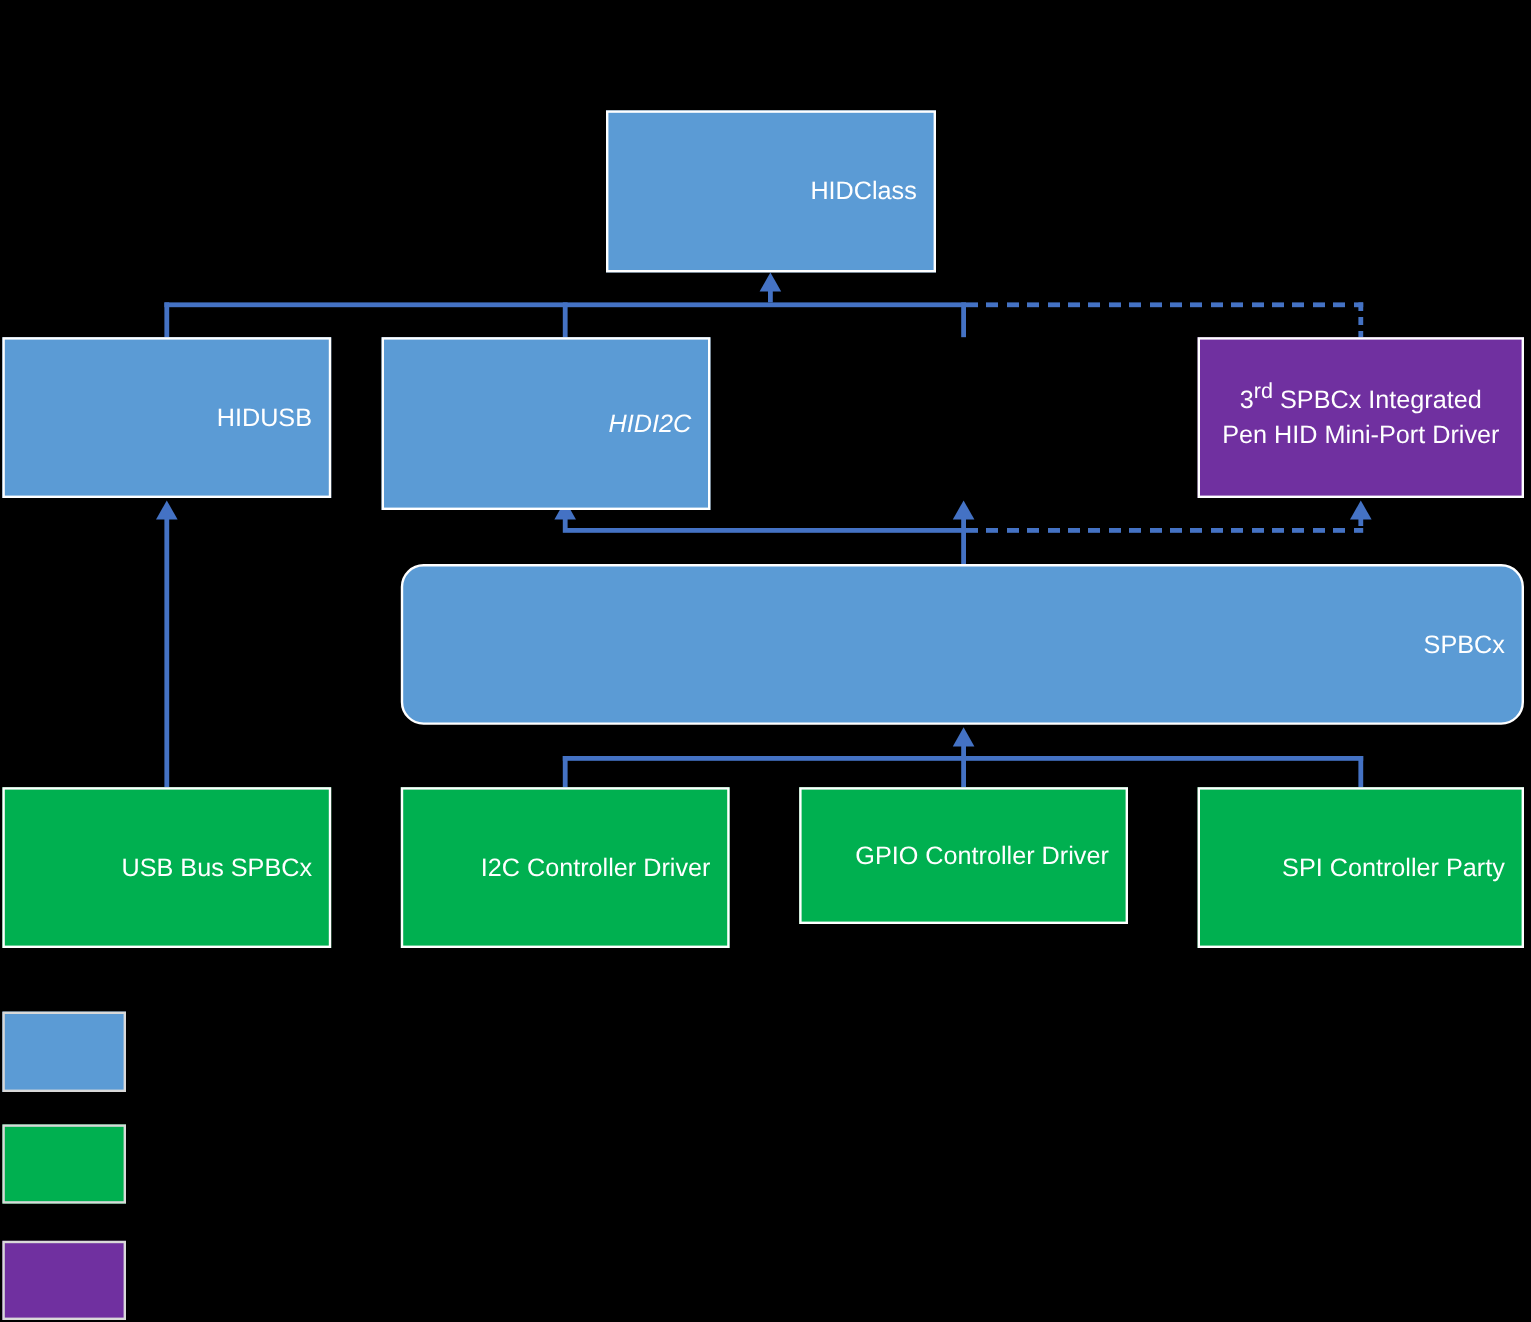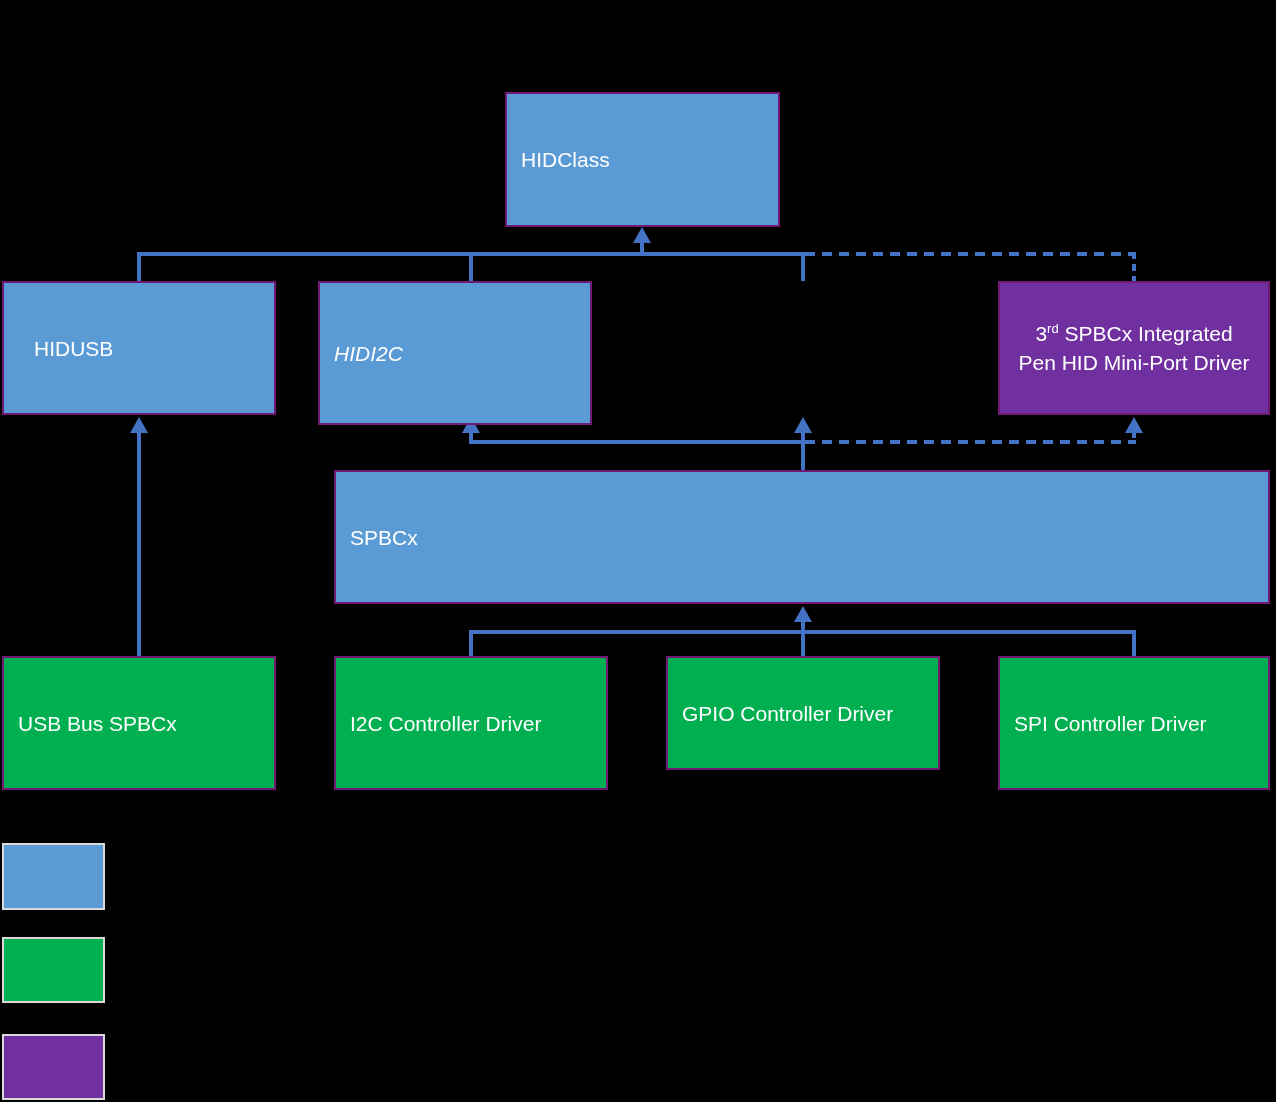--- a/index.html
+++ b/index.html
@@ -7,34 +7,34 @@
   .canvas {
     position: relative;
     width: 1276px;
     height: 1102px;
     background: #000000;
     overflow: hidden;
   }
   .node {
     position: absolute;
     box-sizing: border-box;
-    border: 2px solid #701a75;
+    border: 2px solid #ffffff;
     display: flex;
     align-items: center;
-    justify-content: flex-start;
+    justify-content: flex-end;
     text-align: center;
     color: #FFFFFF;
     font-size: 21px;
     line-height: 29px;
   }
   .node .label { padding: 0 14px; }
   .node-blue   { background: #5B9BD5; }
   .node-green  { background: #00B050; }
   .node-purple { background: #7030A0; }
-  sup { font-size: 13px; line-height: 0; }
+  sup { font-size: 18px; line-height: 0; }
 
   .h-line { position: absolute; height: 4px; background: #4472C4; }
   .v-line { position: absolute; width: 4px;  background: #4472C4; }
   .h-dash {
     position: absolute; height: 4px;
     background: repeating-linear-gradient(90deg, #4472C4 0 10px, transparent 10px 17px);
   }
   .v-dash {
     position: absolute; width: 4px;
     background: repeating-linear-gradient(180deg, #4472C4 0 7px, transparent 7px 12px);
@@ -94,37 +94,37 @@
 
   <div class="node node-blue" style="left:318px; top:281px; width:274px; height:144px;font-style:italic;">
     <div class="label">HIDI2C</div>
   </div>
 
 
   <div class="node node-purple" style="left:998px; top:281px; width:272px; height:134px;">
     <div class="label"><span>3</span><sup>rd</sup><span> SPBCx Integrated Pen HID Mini-Port Driver</span></div>
   </div>
 
-  <div class="node node-blue" style="left:334px; top:470px; width:936px; height:134px;">
+  <div class="node node-blue" style="left:334px; top:470px; width:936px; height:134px;border-radius:19px;">
     <div class="label">SPBCx</div>
   </div>
 
   <div class="node node-green" style="left:2px; top:656px; width:274px; height:134px;">
     <div class="label">USB Bus SPBCx</div>
   </div>
 
   <div class="node node-green" style="left:334px; top:656px; width:274px; height:134px;">
     <div class="label">I2C Controller Driver</div>
   </div>
 
   <div class="node node-green" style="left:666px; top:656px; width:274px; height:114px;">
     <div class="label">GPIO Controller Driver</div>
   </div>
 
   <div class="node node-green" style="left:998px; top:656px; width:272px; height:134px;">
-    <div class="label">SPI Controller Driver</div>
+    <div class="label">SPI Controller Party</div>
   </div>
 
   <div class="swatch node-blue" style="top:843px; height:67px;"></div>
   <div class="swatch node-green" style="top:937px; height:66px;"></div>
   <div class="swatch node-purple" style="top:1034px; height:66px;"></div>
 
 </div>
 
 </body></html>

